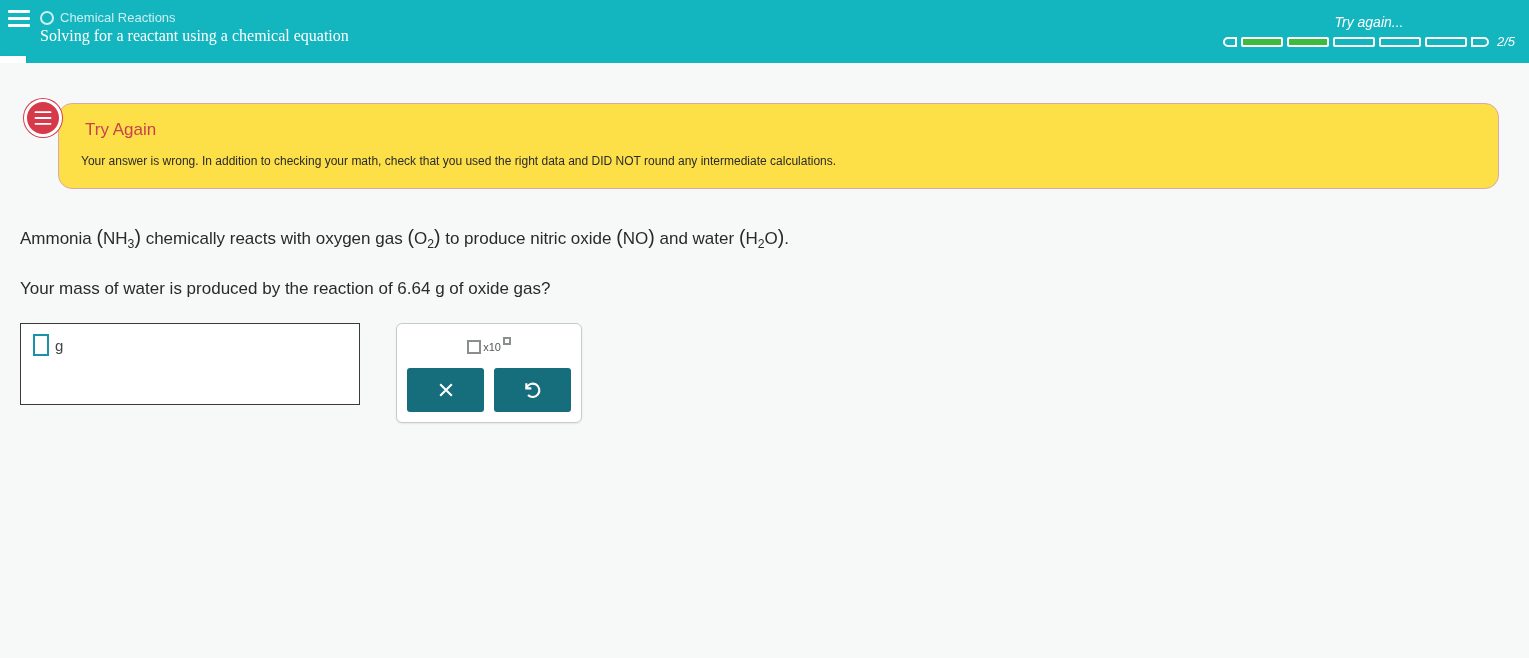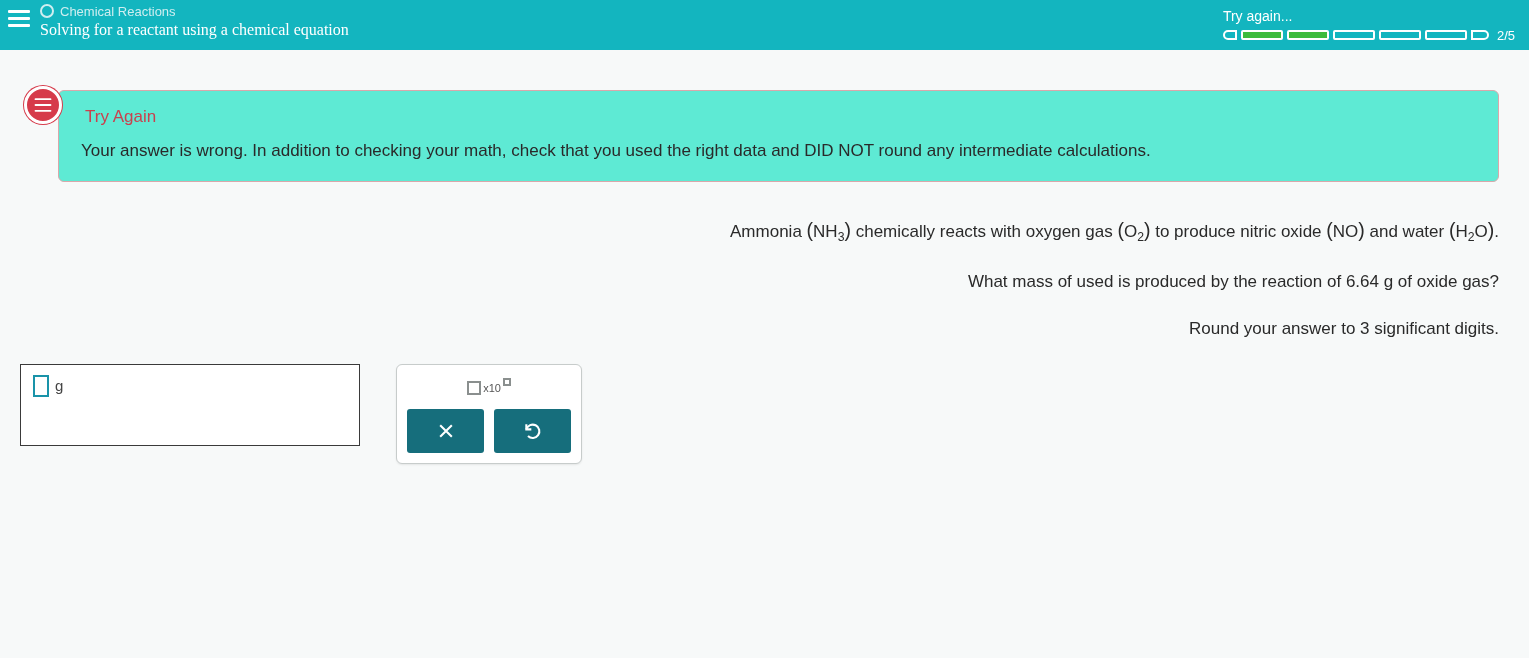--- a/index.html
+++ b/index.html
@@ -1,50 +1,50 @@
 <!DOCTYPE html>
 <html><head>
 <meta charset="utf-8">
 <style>
 * { margin:0; padding:0; box-sizing:border-box; font-family:Arial,Helvetica,sans-serif; }
 body { background:#f7f9f9; width:1529px; height:658px; overflow:hidden; position:relative; }
 
 
-.header { background:#13b5bf; color:#fff; height:50px; display:flex; align-items:center; padding:0 14px 0 40px; position:relative; }
+.header { background:#13b5bf; color:#fff; height:63px; display:flex; align-items:center; padding:0 14px 0 40px; position:relative; }
 .hamburger { position:absolute; left:8px; top:6px; width:22px; }
 .hamburger div { height:3px; background:#fff; margin:4px 0; border-radius:1px; }
 .header-left { display:flex; flex-direction:column; gap:2px; }
 .topic-row { display:flex; align-items:center; gap:6px; font-size:13px; color:#cfeef0; margin-top:-8px; }
 .topic-circle { width:14px; height:14px; border:2px solid #cfeef0; border-radius:50%; }
 .lesson-title { font-size:16px; font-weight:normal; color:#fff;font-family:Liberation Serif, serif; }
-.header-right { margin-left:auto; display:flex; flex-direction:column; align-items:flex-start; gap:4px; }
+.header-right { margin-left:auto; display:flex; flex-direction:column; align-items:center; gap:4px;font-style:italic; }
 .try-again-label { font-size:14px; color:#fff; }
 .progress-row { display:flex; align-items:center; gap:4px; }
 .prog-cap { width:14px; height:10px; border:2px solid #fff; border-radius:6px 0 0 6px; }
 .prog-seg { width:42px; height:10px; border:2px solid #fff; border-radius:2px; background:transparent; }
 .prog-seg.filled { background:#3dbb3d; }
 .prog-end { width:18px; height:10px; border:2px solid #fff; border-radius:0 10px 10px 0; }
 .prog-count { font-size:13px; color:#fff; margin-left:4px; }
 
 
 .check-tab { position:absolute; top:56px; left:0; width:26px; height:30px; background:#fff; display:flex; align-items:center; justify-content:center; color:#13b5bf; font-size:16px; border-bottom-right-radius:4px; box-shadow:0 1px 2px rgba(0,0,0,.15);}
 
 
 .content { padding:40px 30px 0 20px; background:#f7f9f9; height:calc(100% - 56px); position:relative; }
 
 
 .feedback-wrap { position:relative; margin-left:38px; }
 .feedback-bubble { position:absolute; left:-34px; top:-4px; width:38px; height:38px; background:#d63a4a; border-radius:50%; display:flex; align-items:center; justify-content:center; border:3px solid #fff; box-shadow:0 0 0 1px #d63a4a; }
 .feedback-bubble svg { width:20px; height:20px; }
-.feedback-box { border:1px solid #d9a8ab; border-radius:6px; padding:16px 22px 20px 22px; background:#5eead4; }
+.feedback-box { border:1px solid #d9a8ab; border-radius:14px; padding:16px 22px 20px 22px; background:#fde047; }
 .feedback-title { color:#c9414e; font-size:17px; margin-bottom:14px; margin-left:4px; }
-.feedback-msg { color:#2a2a2a; font-size:17px; }
+.feedback-msg { color:#2a2a2a; font-size:12px; }
 
 
-.question { margin-top:34px; color:#2a2a2a; font-size:17px; line-height:1.5;text-align:right; }
+.question { margin-top:34px; color:#2a2a2a; font-size:17px; line-height:1.5; }
 .question p { margin-bottom:22px; }
 sub { font-size:.72em; vertical-align:sub; }
 .paren { font-size:1.15em; }
 
 
 .answer-row { display:flex; gap:36px; margin-top:18px; align-items:flex-start; }
 .answer-box { width:340px; height:82px; border:1px solid #3a3a3a; background:#fff; padding:10px 12px; }
 .answer-input-wrap { display:flex; align-items:center; gap:6px; }
 .small-sq { width:16px; height:22px; border:2px solid #1993a9; background:#fff; }
 .unit { color:#444; font-size:15px; }
@@ -108,23 +108,22 @@
       <div class="feedback-title">Try Again</div>
       <div class="feedback-msg">Your answer is wrong. In addition to checking your math, check that you used the right data and DID NOT round any intermediate calculations.</div>
     </div>
   </div>
 
   <div class="question">
     <p>
       <span>Ammonia </span><span class="paren">(</span><span>NH</span><sub>3</sub><span class="paren">)</span><span> chemically reacts with oxygen gas </span><span class="paren">(</span><span>O</span><sub>2</sub><span class="paren">)</span><span> to produce nitric oxide </span><span class="paren">(</span><span>NO</span><span class="paren">)</span><span> and water </span><span class="paren">(</span><span>H</span><sub>2</sub><span>O</span><span class="paren">)</span>.
     </p>
     <p>
-      <span>What mass of used is produced by the reaction of </span><span>6.64</span><span> g of oxide gas?</span>
+      <span>Your mass of water is produced by the reaction of </span><span>6.64</span><span> g of oxide gas?</span>
     </p>
-    <p>Round your answer to 3 significant digits.</p>
   </div>
 
   <div class="answer-row">
     <div class="answer-box">
       <div class="answer-input-wrap">
         <span class="small-sq"></span>
         <span class="unit">g</span>
       </div>
     </div>
 

